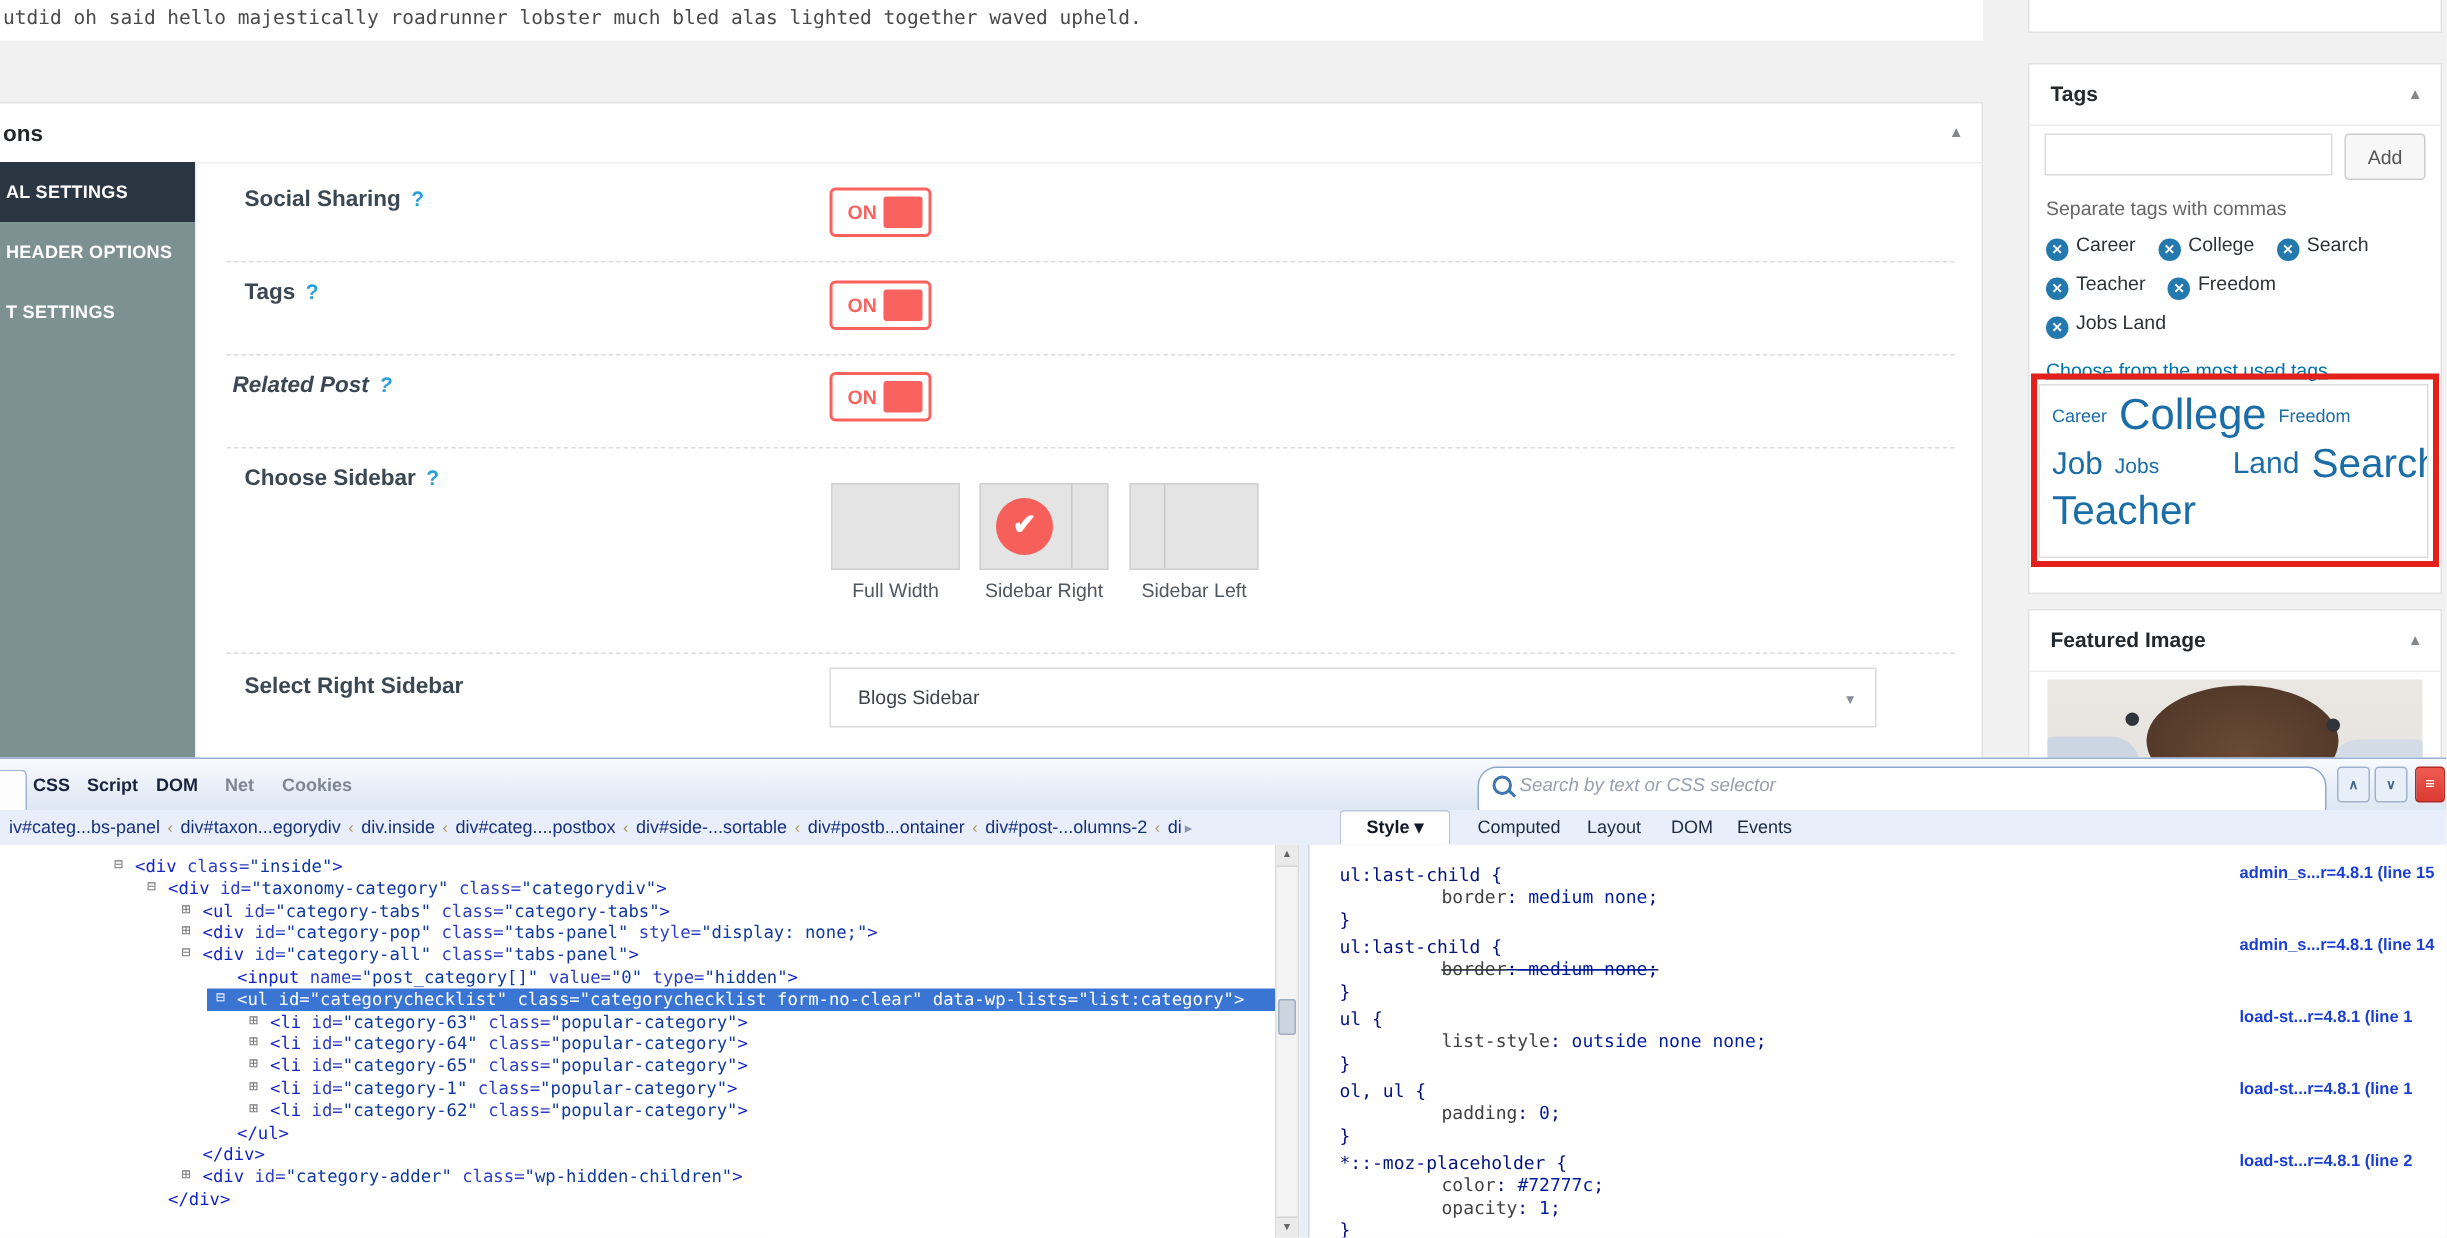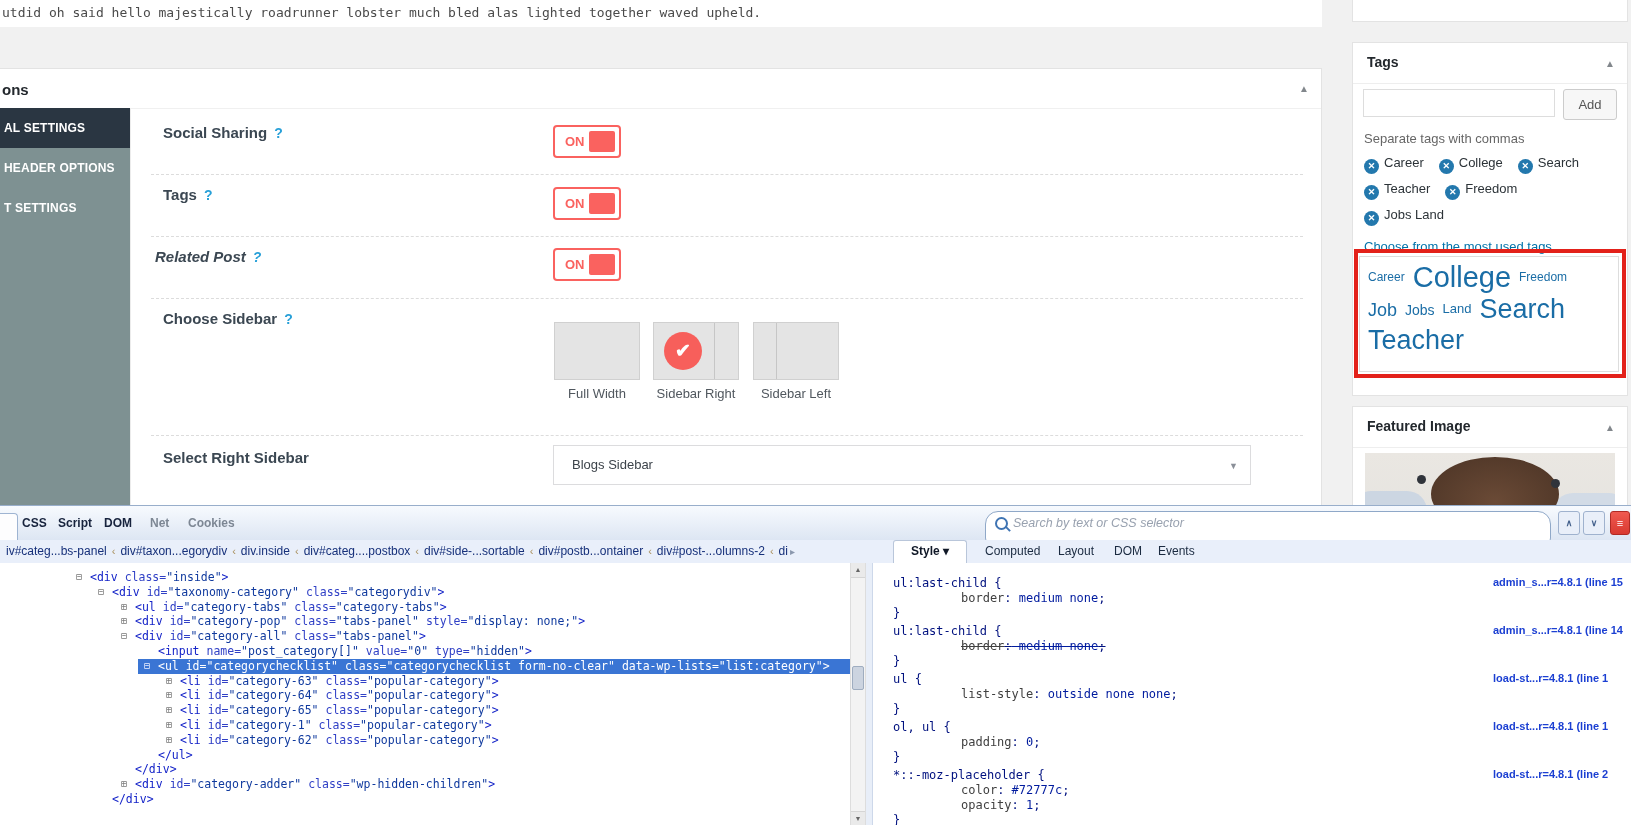--- a/index.html
+++ b/index.html
@@ -209,21 +209,21 @@
     <input class="tag-input" value="" style="">
     <div class="add-btn">Add</div>
     <div class="tag-hint">Separate tags with commas</div>
     <div class="chips" id="chips">
         <div class="chip-row"><div class="chip"><span class="x">✕</span><span>Career</span></div><div class="chip"><span class="x">✕</span><span>College</span></div><div class="chip"><span class="x">✕</span><span>Search</span></div></div>
         <div class="chip-row"><div class="chip"><span class="x">✕</span><span>Teacher</span></div><div class="chip"><span class="x">✕</span><span>Freedom</span></div></div>
         <div class="chip-row"><div class="chip"><span class="x">✕</span><span>Jobs Land</span></div></div>
       </div>
     <div class="most-used">Choose from the most used tags</div>
     <div class="cloudbox">
-      <div class="cloud" id="cloud"><span style="font-size: 12px;">Career</span><span style="font-size: 29px;">College</span><span style="font-size: 12px;">Freedom</span><br><span style="font-size: 18px;">Job</span><span style="font-size: 14px;">Jobs</span><span style="font-size: 13px;">Land</span><span style="font-size: 27px;">Search</span><br><span style="font-size: 27px;">Teacher</span></div>
+      <div class="cloud" id="cloud"><span style="font-size: 12px;">Career</span><span style="font-size: 29px;">College</span><span style="font-size: 12px;">Freedom</span><br><span style="font-size: 21px;">Job</span><span style="font-size: 14px;">Jobs</span><span style="font-size: 20px; margin-left: 41px;">Land</span><span style="font-size: 27px;">Search</span><br><span style="font-size: 27px;">Teacher</span></div>
     </div>
   </div>
 
   <div class="red-overlay"></div>
 
   <div class="panel" style="top:406px;height:170px;">
     <div class="panel-h">
       <span class="t">Featured Image</span>
       <span class="c">▲</span>
     </div>

